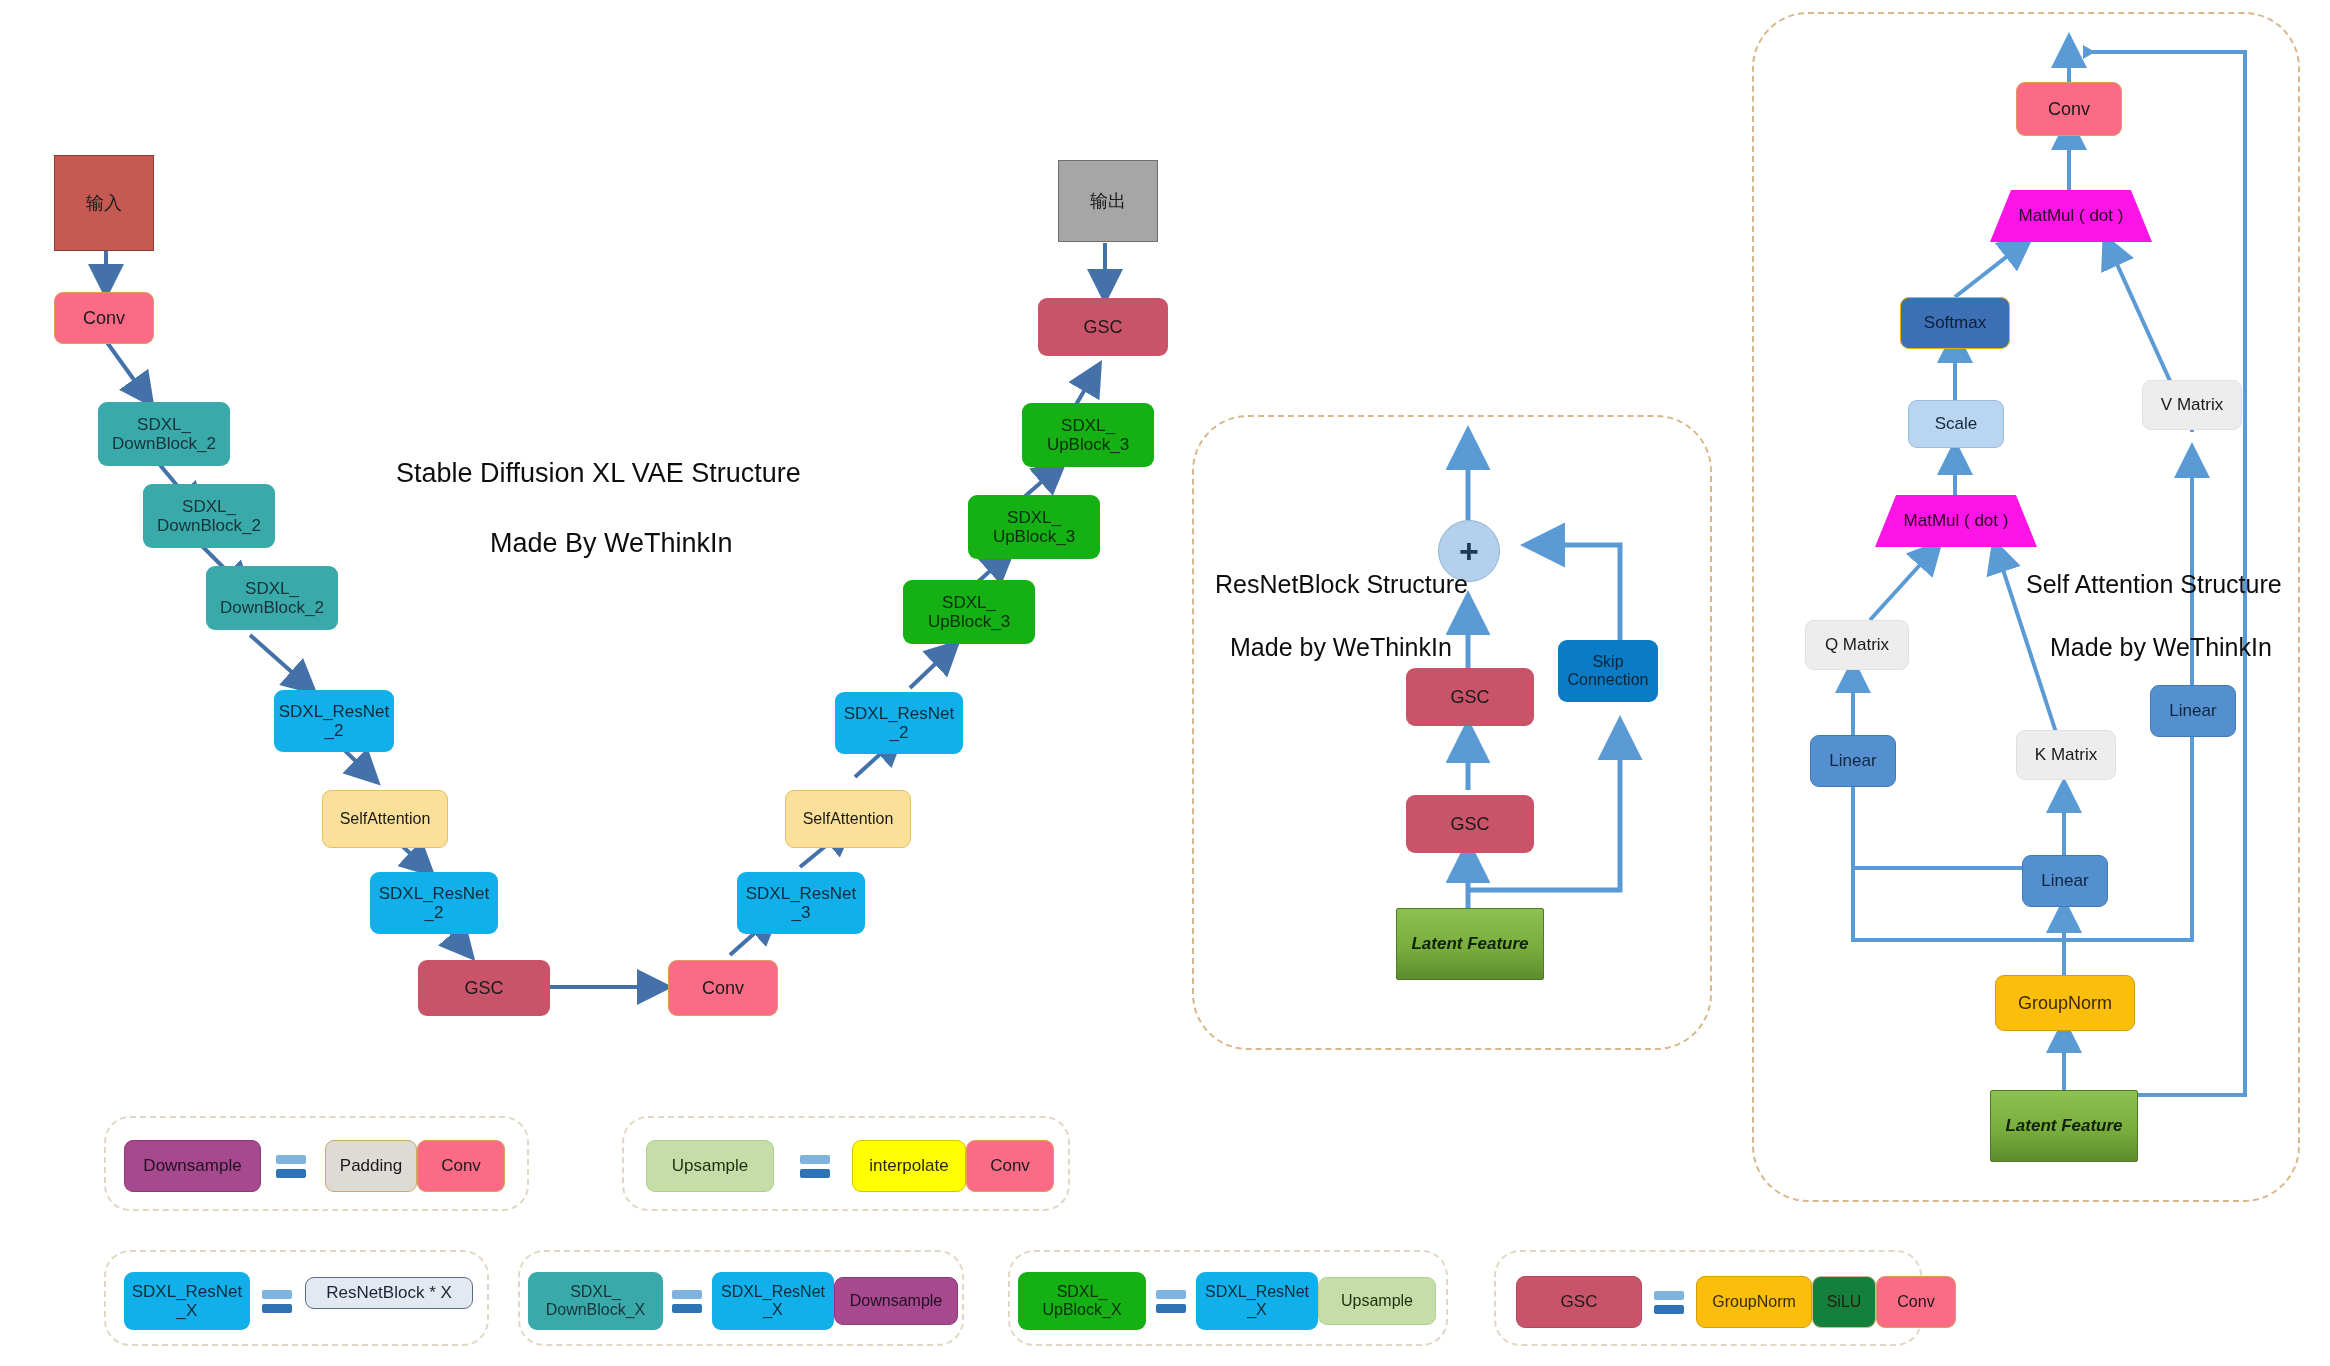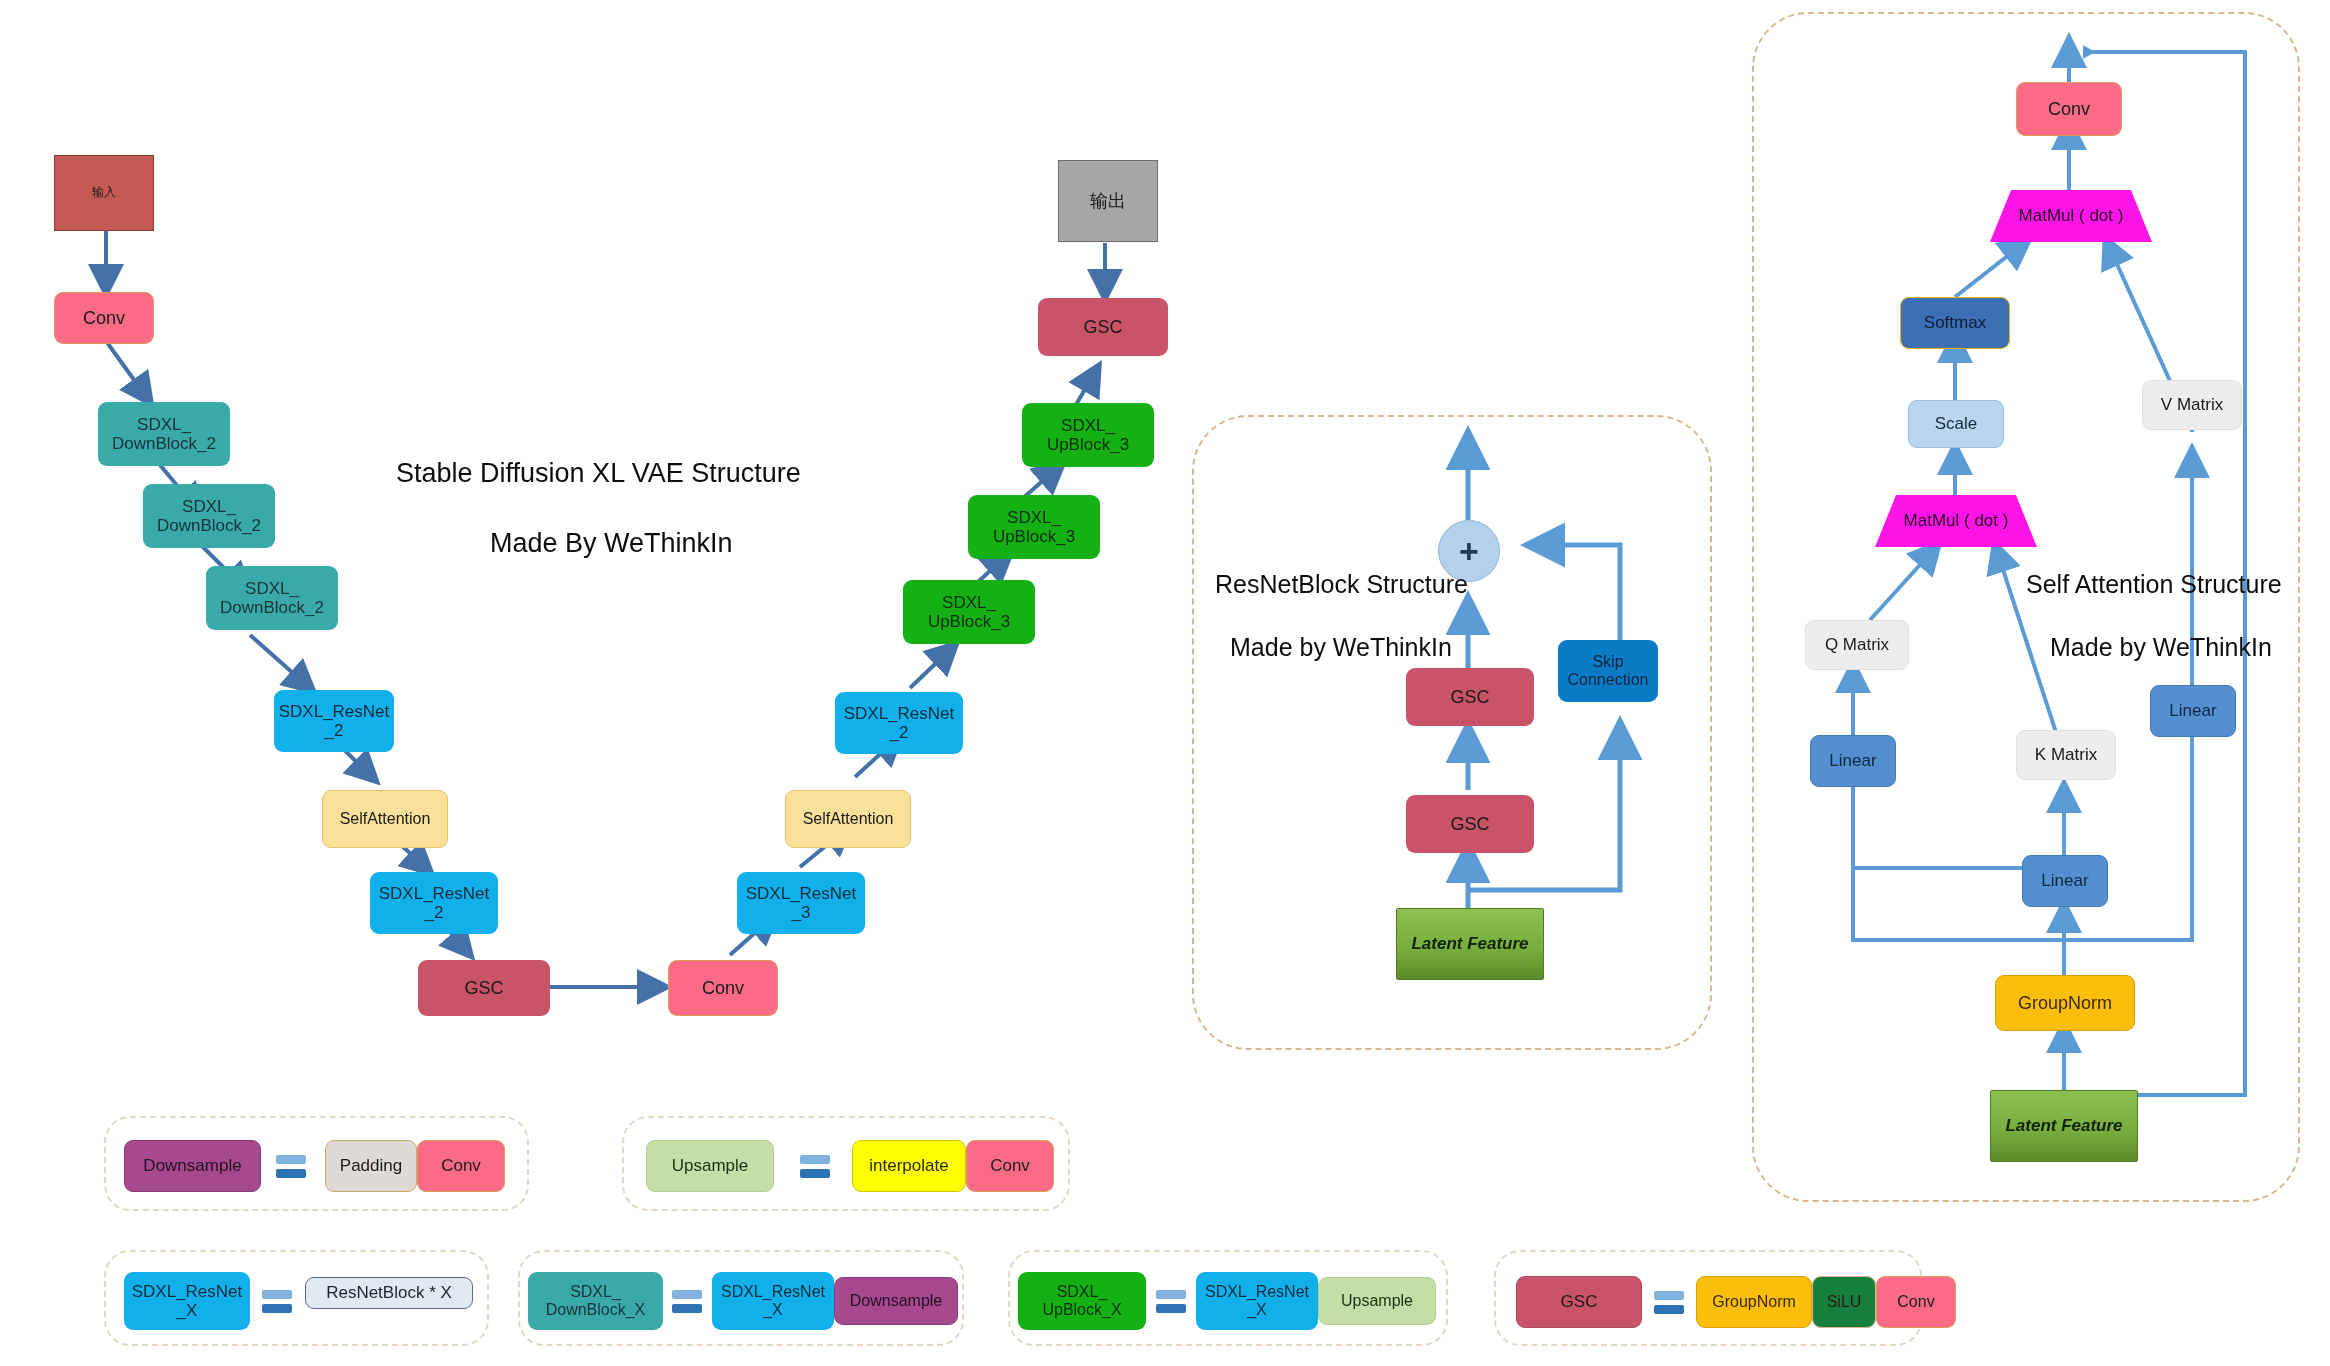--- a/index.html
+++ b/index.html
@@ -85,21 +85,21 @@
       <line x1="800" y1="867" x2="850" y2="826"></line>
       <line x1="855" y1="777" x2="900" y2="736"></line>
       <line x1="910" y1="688" x2="955" y2="645"></line>
       <line x1="960" y1="598" x2="1010" y2="553"></line>
       <line x1="1015" y1="505" x2="1062" y2="464"></line>
       <line x1="1070" y1="415" x2="1098" y2="367"></line>
       <line x1="1105" y1="243" x2="1105" y2="297"></line>
     </g>
   </svg>
 
-  <div class="node sq c-input" style="left:54px;top:155px;width:100px;height:76px;font-size:12px;">
+  <div class="node sq c-input" style="left:54px;top:155px;width:100px;height:96px;font-size:18px;">
     <span>输入</span>
   </div>
   <div class="node rnd c-conv" style="left:54px;top:292px;width:100px;height:52px;font-size:18px;">
     <span>Conv</span>
   </div>
   <div class="node rnd c-down" style="left:98px;top:402px;width:132px;height:64px;font-size:17px;white-space:pre-line;">
     <span>SDXL_
 DownBlock_2</span>
   </div>
   <div class="node rnd c-down" style="left:143px;top:484px;width:132px;height:64px;font-size:17px;white-space:pre-line;">

